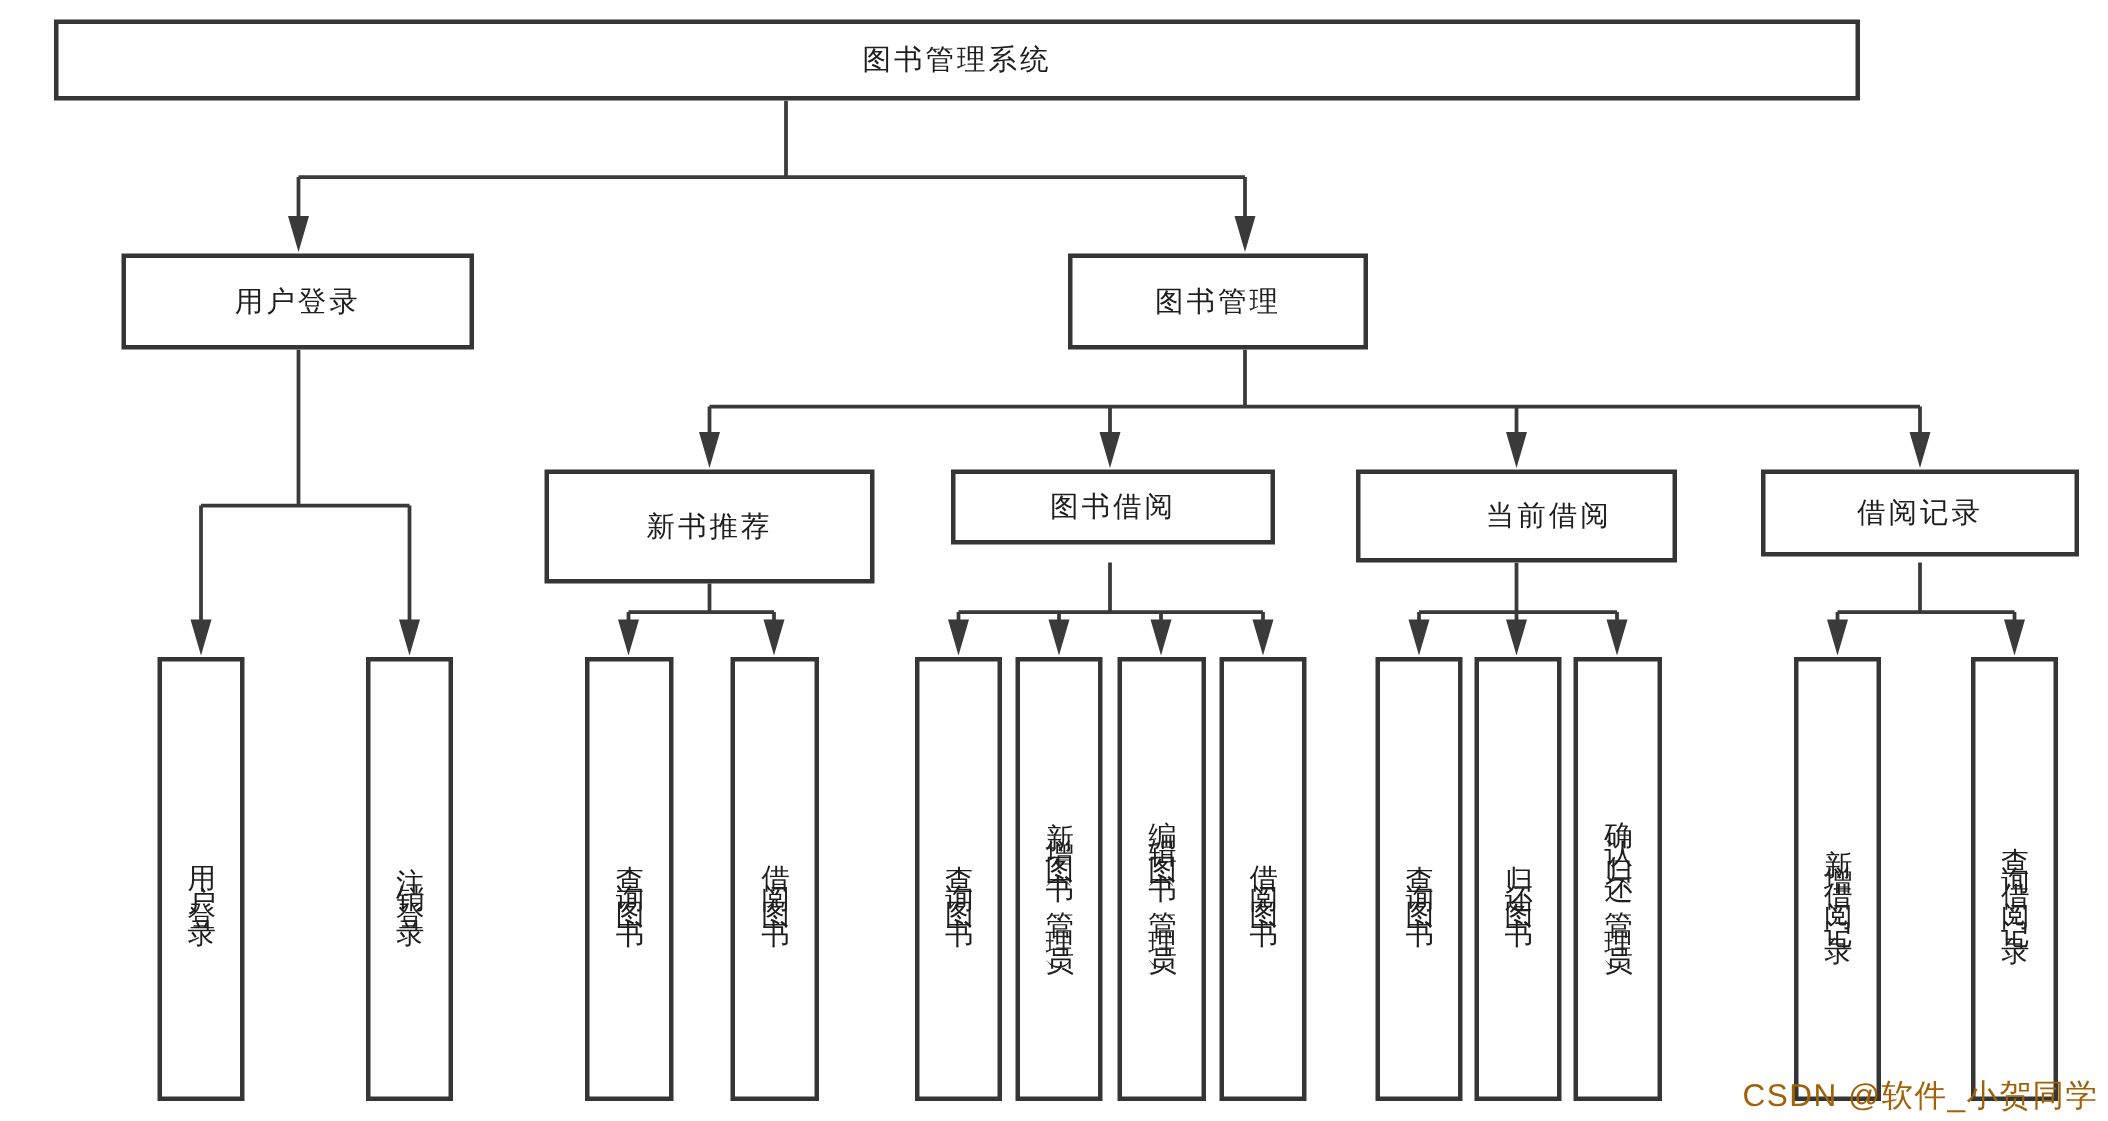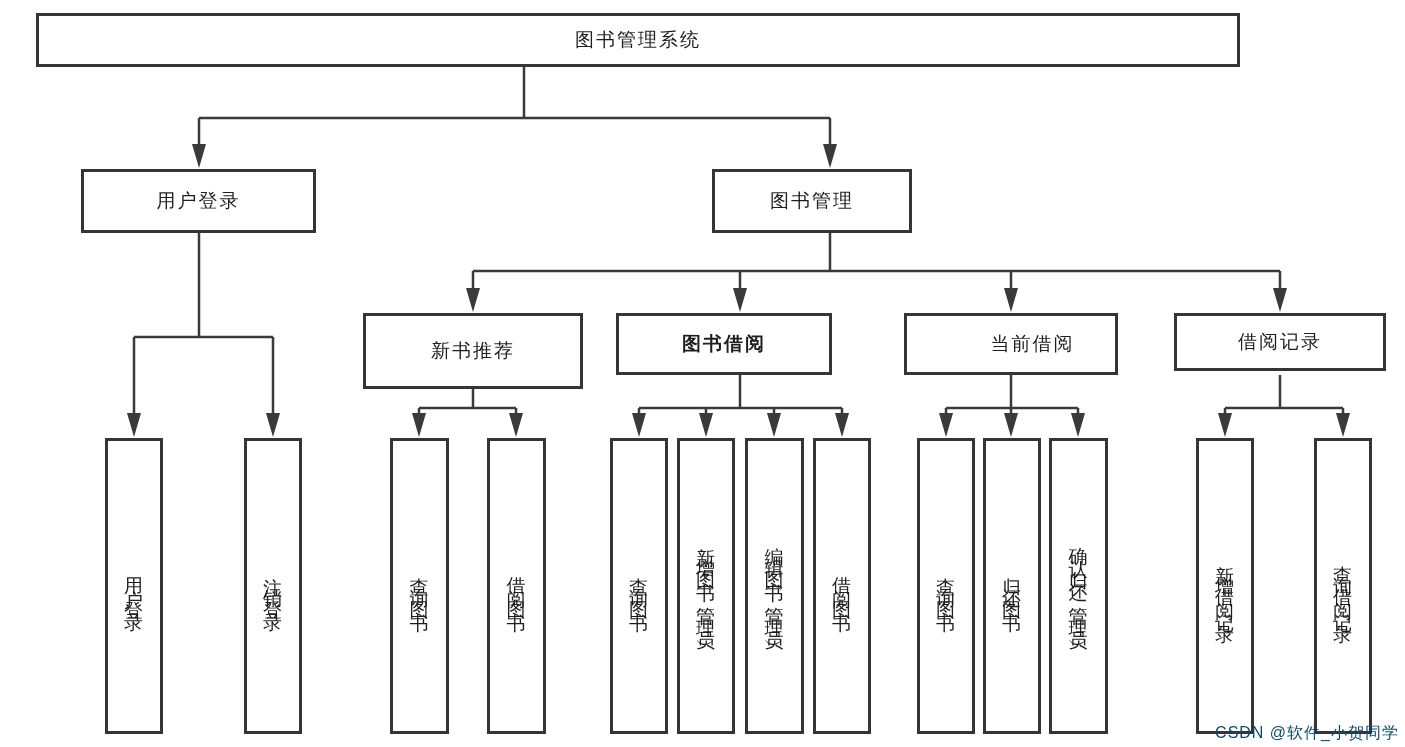--- a/index.html
+++ b/index.html
@@ -12,21 +12,21 @@
     position:absolute;background:#ffffff;border:3px solid #353535;
     box-sizing:border-box;display:flex;align-items:center;justify-content:center;
     color:#1e1e1e;
   }
   .h-box{font-size:19px;letter-spacing:2px;white-space:nowrap;}
   .v-box{
     writing-mode:vertical-rl;text-orientation:mixed;
     font-size:19px;letter-spacing:12px;line-height:1;
   }
   .watermark{
-    position:absolute;right:6px;bottom:3px;font-size:16px;color:#0c4a6e;
+    position:absolute;right:6px;bottom:3px;font-size:21px;color:#a16207;
     letter-spacing:1px;z-index:10;white-space:nowrap;
   }
   .wire{stroke:#3a3a3a;stroke-width:2.5;fill:none;}
   .head{fill:#3a3a3a;stroke:none;}
 </style>
 </head>
 <body>
 
 <div id="stage">
 
@@ -79,21 +79,21 @@
       <polygon class="head" points="1336,413 1350,413 1343,437"></polygon>
     </g>
   </svg>
 
   <div class="box h-box" style="left:36px;top:13px;width:1204px;height:54px;">图书管理系统</div>
 
   <div class="box h-box" style="left:81px;top:169px;width:235px;height:64px;">用户登录</div>
   <div class="box h-box" style="left:712px;top:169px;width:200px;height:64px;">图书管理</div>
 
   <div class="box h-box" style="left:363px;top:313px;width:220px;height:76px;">新书推荐</div>
-  <div class="box h-box" style="left:616px;top:313px;width:216px;height:62px;font-weight:bold;">图书借阅</div>
+  <div class="box h-box" style="left:634px;top:313px;width:216px;height:50px;">图书借阅</div>
   <div class="box h-box" style="left:904px;top:313px;width:214px;height:62px;padding-left:43px;">当前借阅</div>
   <div class="box h-box" style="left:1174px;top:313px;width:212px;height:58px;">借阅记录</div>
 
   <div class="box v-box" style="left:105px;top:438px;width:58px;height:296px;">用户登录</div>
   <div class="box v-box" style="left:244px;top:438px;width:58px;height:296px;">注销登录</div>
 
   <div class="box v-box" style="left:390px;top:438px;width:59px;height:296px;">查询图书</div>
   <div class="box v-box" style="left:487px;top:438px;width:59px;height:296px;">借阅图书</div>
 
   <div class="box v-box" style="left:610px;top:438px;width:58px;height:296px;">查询图书</div>

